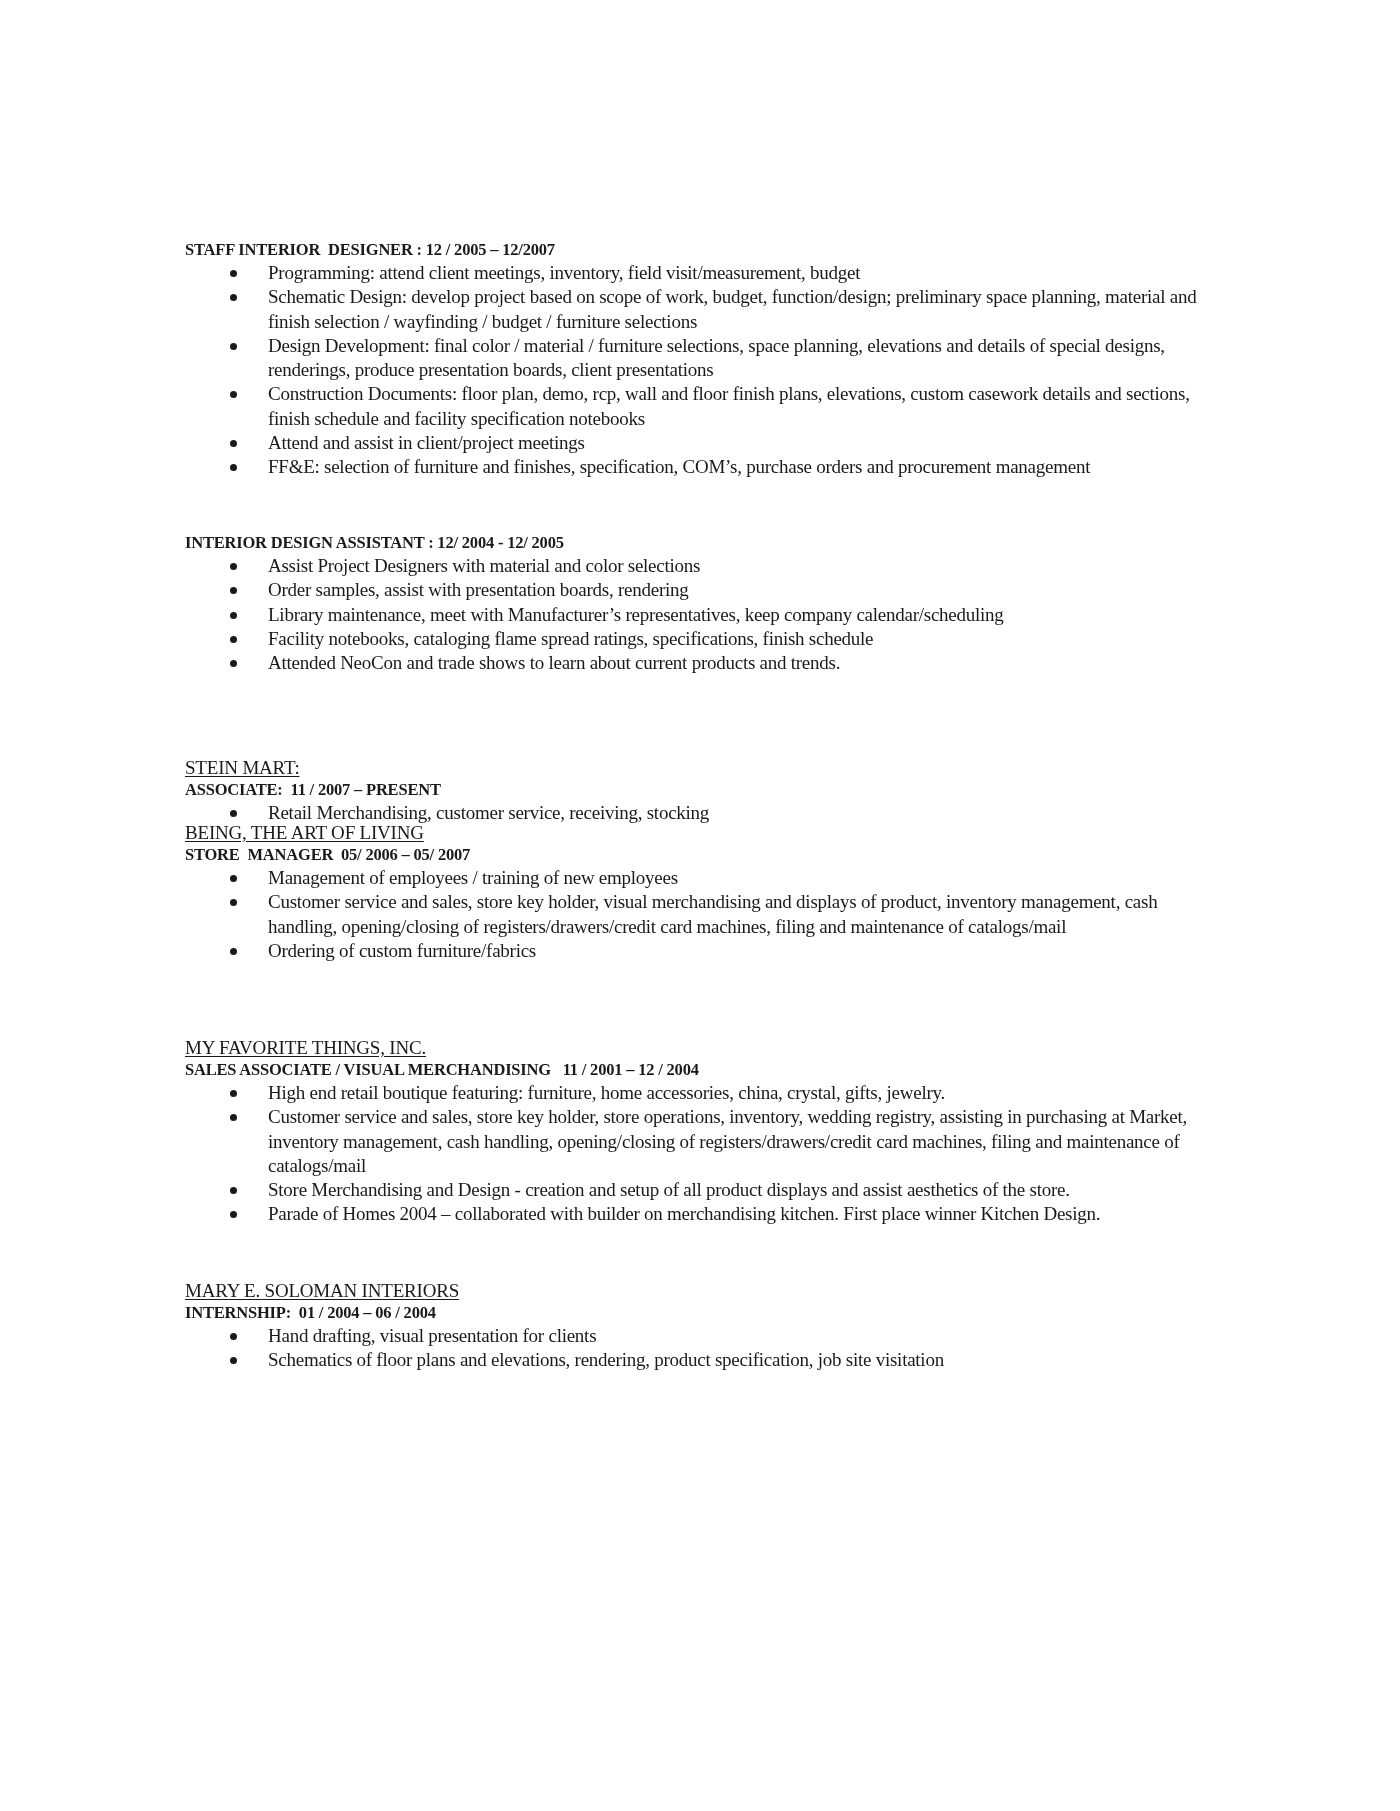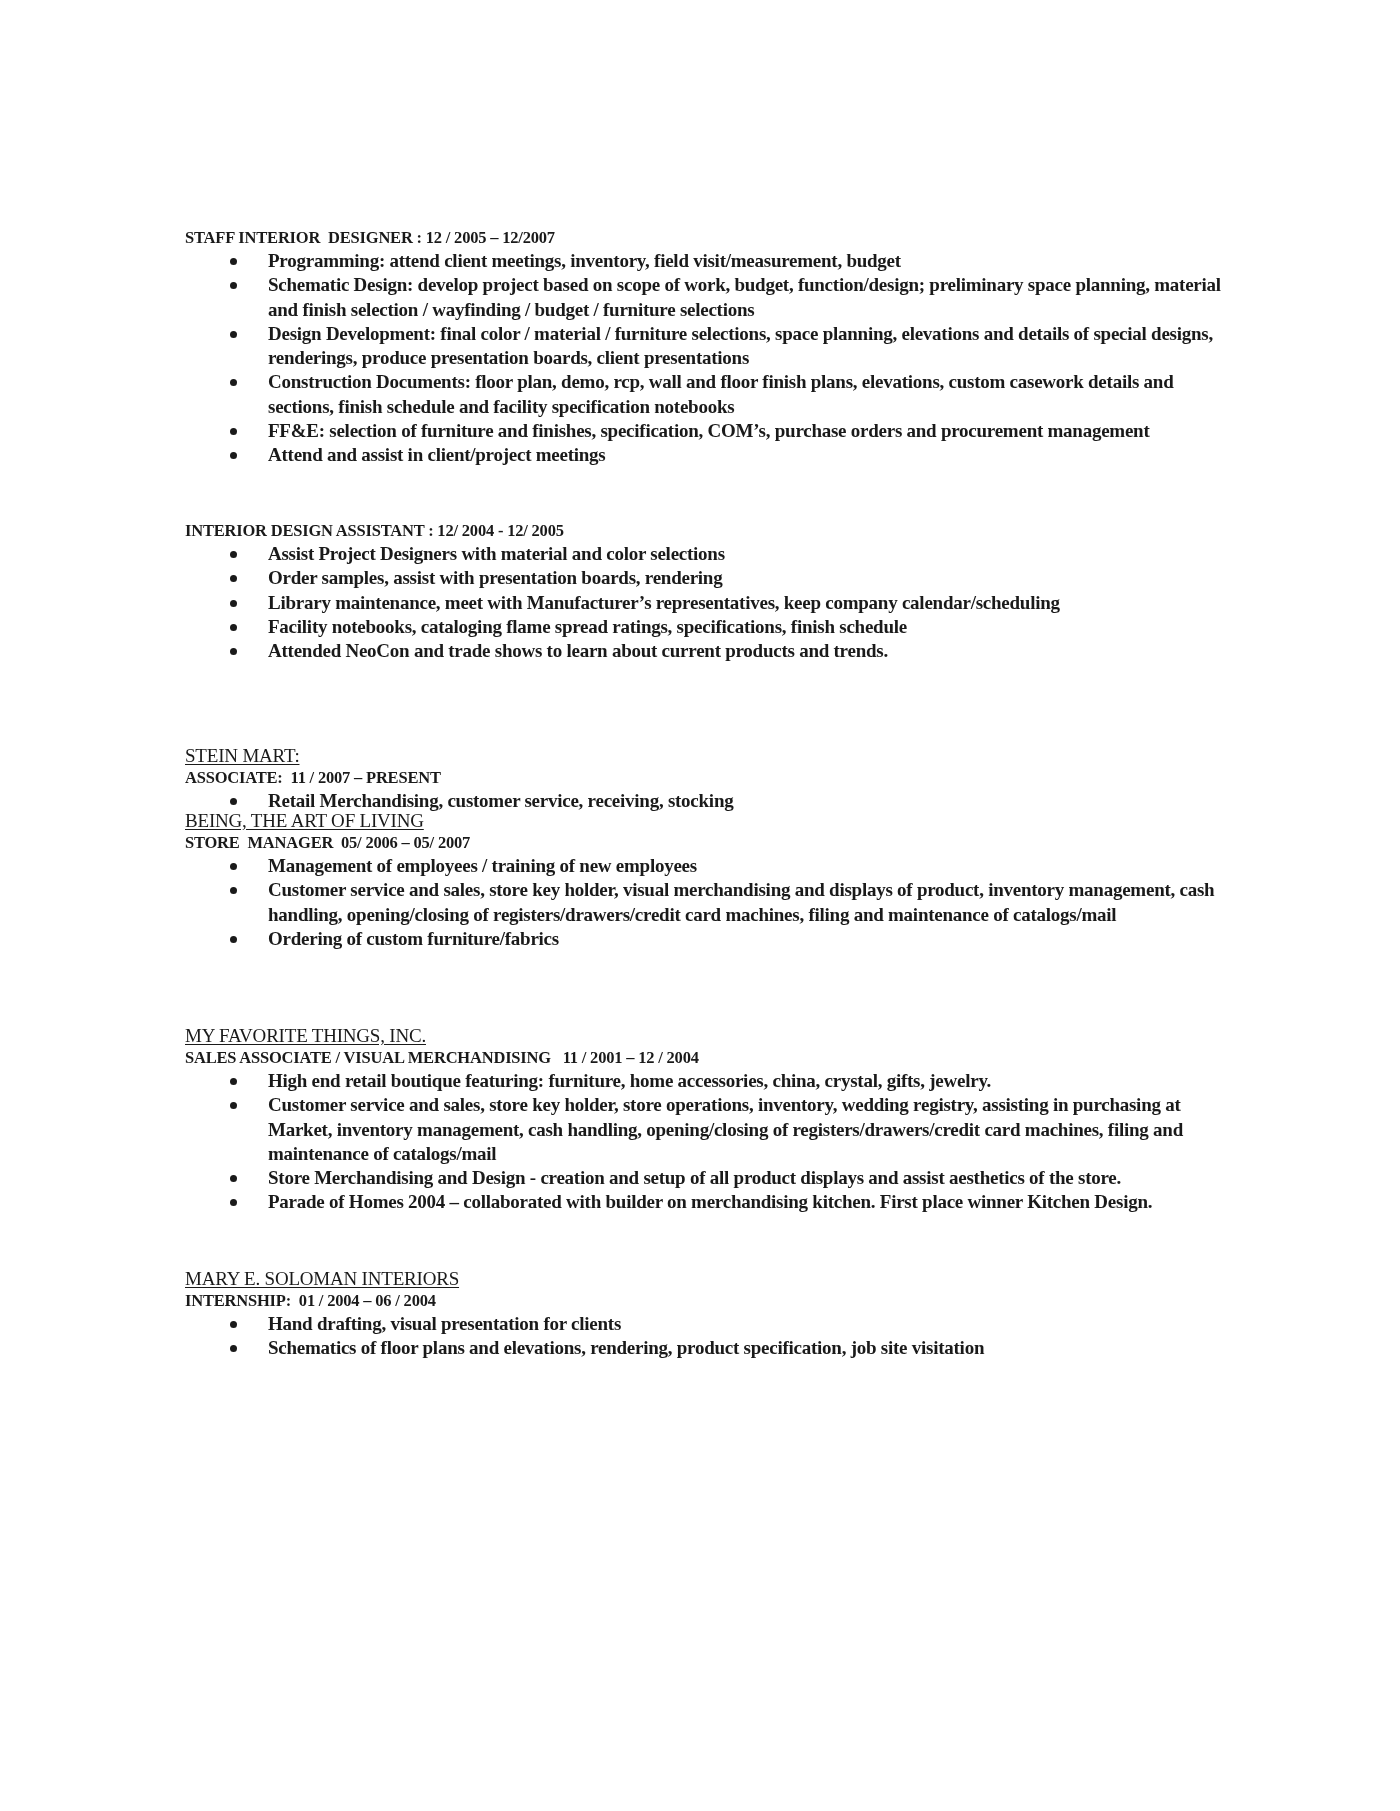--- a/index.html
+++ b/index.html
@@ -1,41 +1,41 @@
 <!DOCTYPE html>
 <html><head>
 <meta charset="utf-8">
 <style>
   html, body { margin: 0; padding: 0; background: #ffffff; }
   body { width: 1400px; height: 1811px; position: relative; overflow: hidden;
          font-family: "Liberation Serif", "DejaVu Serif", serif; color: #1a1a1a; }
   .page { position: absolute; left: 0; top: 0; width: 1400px; height: 1811px; }
-  .block { position: absolute; left: 185px; width: 1040px; }
+  .block { position: absolute; left: 185px; width: 1040px; margin-top: 12px; }
   .title { font-weight: bold; font-size: 16.5px; line-height: 22px; letter-spacing: -0.2px; white-space: pre; }
   .company { font-size: 19px; line-height: 23px; text-decoration: underline; text-underline-offset: 2px;
              letter-spacing: -0.2px; display: inline-block; }
   ul { list-style: none; margin: 0; padding: 0; }
   li { position: relative; padding-left: 83px; font-size: 19px; line-height: 24.3px; letter-spacing: -0.25px;
-       width: 960px; font-weight: bold; }
+       width: 960px; }
   li .dot { position: absolute; left: 45px; top: 9px; width: 7px; height: 7px; border-radius: 50%; background: #1a1a1a; }
 </style>
 </head>
 <body>
 
 <div class="page">
 
   <div class="block" style="top:227px;">
     <div class="title">STAFF INTERIOR  DESIGNER : 12 / 2005 – 12/2007</div>
     <ul>
       <li><span class="dot"></span><span>Programming: attend client meetings, inventory, field visit/measurement, budget</span></li>
       <li><span class="dot"></span><span>Schematic Design: develop project based on scope of work, budget, function/design;  preliminary space planning, material and finish selection / wayfinding / budget / furniture selections</span></li>
       <li><span class="dot"></span><span>Design Development: final color / material / furniture selections, space planning, elevations and details of special designs, renderings, produce presentation boards, client presentations</span></li>
       <li><span class="dot"></span><span>Construction Documents: floor plan, demo, rcp, wall and floor finish plans, elevations, custom casework details and sections, finish schedule and facility specification notebooks</span></li>
+      <li><span class="dot"></span><span>Attend and assist in client/project meetings</span></li>
       <li><span class="dot"></span><span>FF&amp;E: selection of furniture and finishes, specification, COM’s, purchase orders and procurement management</span></li>
-      <li><span class="dot"></span><span>Attend and assist in client/project meetings</span></li>
     </ul>
   </div>
 
   <div class="block" style="top:520px;">
     <div class="title">INTERIOR DESIGN ASSISTANT : 12/ 2004 - 12/ 2005</div>
     <ul>
       <li><span class="dot"></span><span>Assist Project Designers with material and color selections</span></li>
       <li><span class="dot"></span><span>Order samples, assist with presentation boards, rendering</span></li>
       <li><span class="dot"></span><span>Library maintenance, meet with Manufacturer’s representatives, keep company calendar/scheduling</span></li>
       <li><span class="dot"></span><span>Facility notebooks, cataloging flame spread ratings, specifications, finish schedule</span></li>

